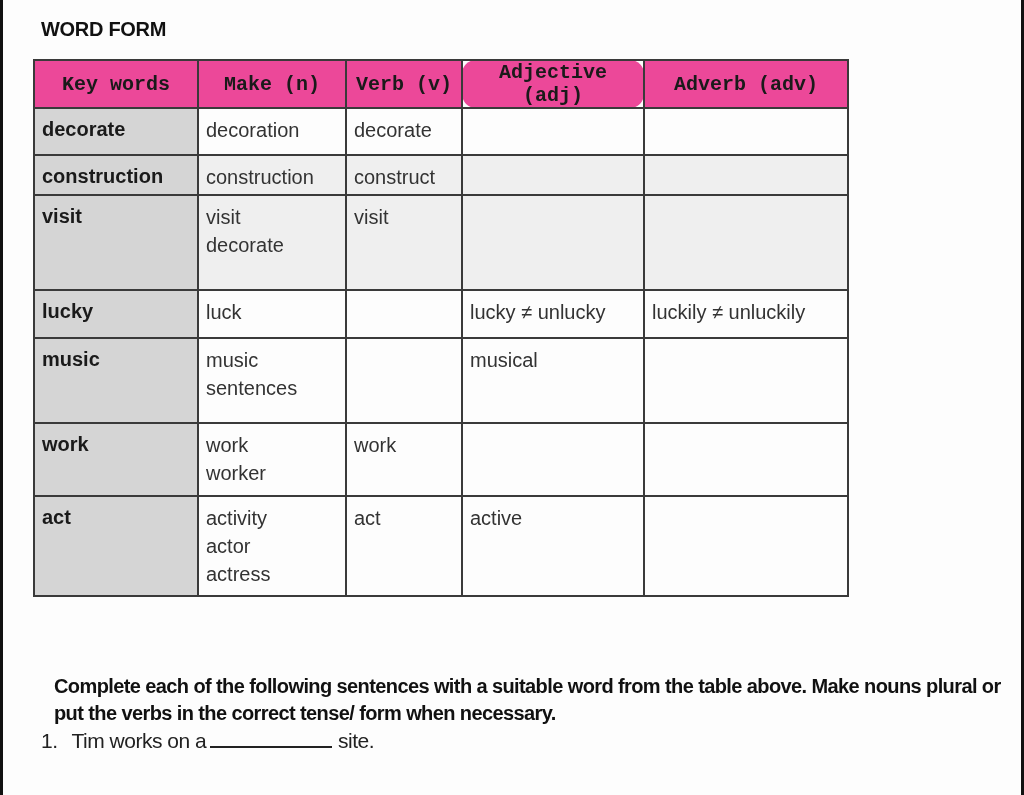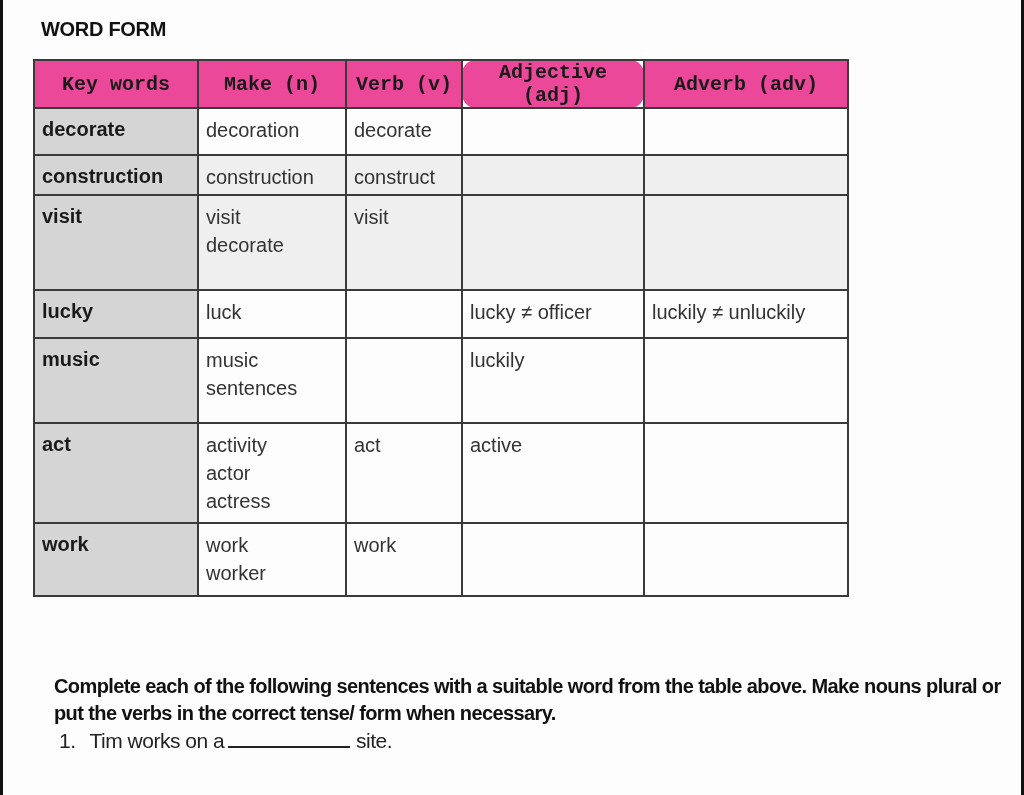--- a/index.html
+++ b/index.html
@@ -20,21 +20,21 @@
     background: #ec4899; font-weight: bold; height: 46px; vertical-align: middle; text-align: center; color: #1a1a1a; font-family: Liberation Mono, monospace;
   }
   table.wf td { line-height: 28px; padding-top: 7px; color: #333; }
   table.wf td.key { background: #d5d5d5; font-weight: bold; color: #1a1a1a; padding-top: 6px; }
   tr.alt td { background: #efefef; }
   tr.alt td.key { background: #d5d5d5; }
   .c0 { width: 148px; } .c1 { width: 132px; } .c2 { width: 100px; } .c3 { width: 166px; border-radius: 14px; } .c4 { width: 188px; }
   .line { display: block; }
   .caret { display: inline-block; width: 1px; height: 22px; background: #3a6fd8; vertical-align: -4px; margin: 0 -1px; }
   .instr { position: absolute; left: 54px; top: 673px; width: 975px; font-size: 20px; font-weight: bold; line-height: 27px; letter-spacing: -0.6px; color: #111; }
-  .q { position: absolute; left: 59px; top: 728px; font-size: 21px; color: #222; letter-spacing: -0.5px; }
+  .q { position: absolute; left: 41px; top: 728px; font-size: 21px; color: #222; letter-spacing: -0.5px; }
   .q .num { margin-right: 14px; }
   .blank { display: inline-block; width: 122px; border-bottom: 2px solid #222; height: 18px; margin: 0 6px 0 4px; }
 </style>
 </head>
 <body>
 
 <div class="frame-left"></div>
 <div class="frame-right"></div>
 
 <div class="title">WORD FORM</div>
@@ -84,65 +84,65 @@
         <td></td>
         <td></td>
       </tr>
       <tr style="height: 48px; margin-top: 12px;">
         <td class="key"><span>lucky</span></td>
         <td>
           <span class="line">luck</span>
         </td>
         <td></td>
         <td>
-          <span class="line">lucky ≠ officer</span>
+          <span class="line">lucky ≠ unlucky</span>
         </td>
         <td>
           <span class="line">luckily ≠ unluckily</span>
         </td>
       </tr>
       <tr style="height: 85px;">
         <td class="key"><span>music</span></td>
         <td>
           <span class="line">music</span>
           <span class="line">sentences</span>
         </td>
         <td></td>
         <td>
-          <span class="line">luckily</span>
+          <span class="line">musical</span>
         </td>
+        <td></td>
+      </tr>
+      <tr style="height: 73px;">
+        <td class="key"><span>work</span></td>
+        <td>
+          <span class="line">work</span>
+          <span class="line">worker</span>
+        </td>
+        <td>
+          <span class="line">work</span>
+        </td>
+        <td></td>
         <td></td>
       </tr>
       <tr style="height: 100px;">
         <td class="key"><span>act</span></td>
         <td>
           <span class="line">activity</span>
           <span class="line">actor</span>
           <span class="line">actress</span>
         </td>
         <td>
           <span class="line">act</span>
         </td>
         <td>
           <span class="line">active</span>
         </td>
         <td></td>
       </tr>
-      <tr style="height: 73px;">
-        <td class="key"><span>work</span></td>
-        <td>
-          <span class="line">work</span>
-          <span class="line">worker</span>
-        </td>
-        <td>
-          <span class="line">work</span>
-        </td>
-        <td></td>
-        <td></td>
-      </tr>
     </tbody>
 </table>
 
 <div class="instr">Complete each of the following sentences with a suitable word from the table above. Make nouns plural or put the verbs in the correct tense/ form when necessary.</div>
 
 <div class="q">
   <span class="num">1.</span><span>Tim works on a</span><span class="blank"></span><span>site.</span>
 </div>
 
 </body></html>

